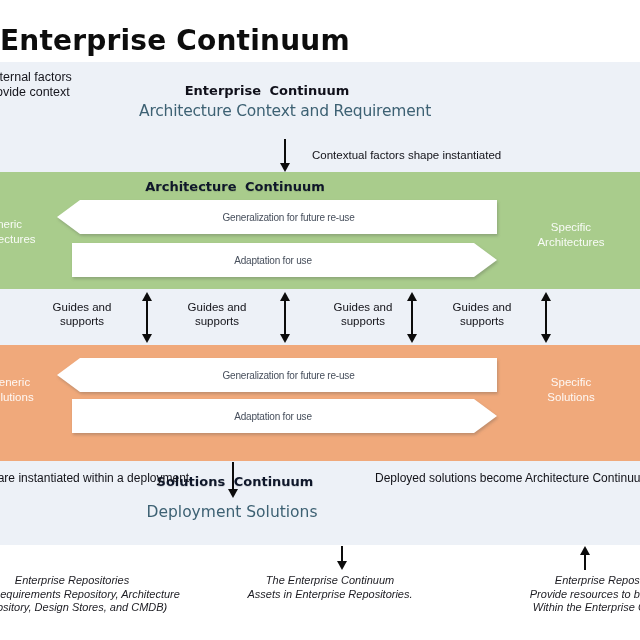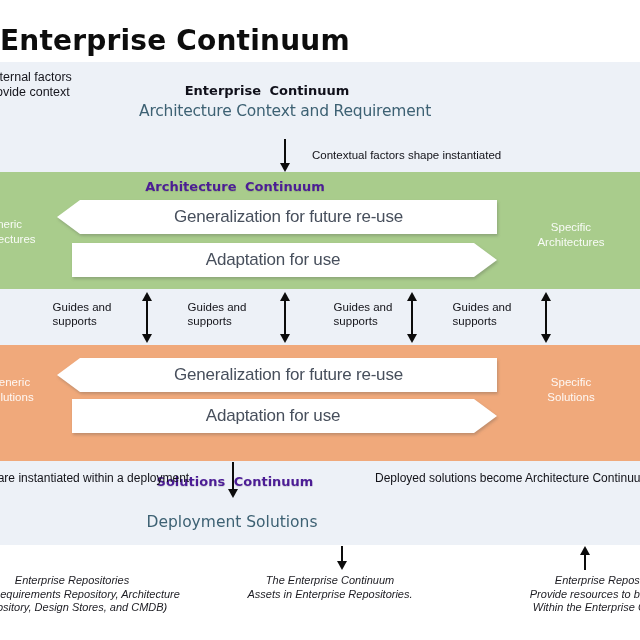--- a/index.html
+++ b/index.html
@@ -32,48 +32,48 @@
     font-family:"DejaVu Sans", sans-serif;font-weight:500;letter-spacing:-0.2px;
   }
   .arrow-note{left:312px;top:149px;font-size:11.5px;color:#121218;}
 
   
   .band{left:0;width:640px;}
   .band-arch{top:172px;height:117px;background:#a9cc8c;}
   .band-sol{top:345px;height:116px;background:#f0a97b;}
   .band-title{
     font-family:"DejaVu Sans", sans-serif;font-weight:bold;font-size:13px;
-    color:#4c1d95;word-spacing:4px;white-space:nowrap;text-shadow:0 1px 1px rgba(0,0,0,0.12);text-align:right;
+    color:#0f172a;word-spacing:4px;white-space:nowrap;text-shadow:0 1px 1px rgba(0,0,0,0.12);text-align:right;
   }
   .side-label{
     font-size:11.5px;line-height:15px;color:rgba(255,255,255,0.92);
     text-align:center;white-space:nowrap;
   }
 
   
   .blk{position:absolute;display:flex;height:34px;filter:drop-shadow(1px 2px 1.5px rgba(70,70,70,0.28));}
   .blk .bh-l{width:0;height:0;border-top:17px solid transparent;border-bottom:17px solid transparent;border-right:23px solid #ffffff;}
   .blk .bh-r{width:0;height:0;border-top:17px solid transparent;border-bottom:17px solid transparent;border-left:23px solid #ffffff;}
   .blk .bb{
     flex:1;background:#ffffff;margin:0 0;display:flex;align-items:center;justify-content:center;
-    font-size:17px;color:#474f5c;white-space:nowrap;letter-spacing:-0.2px;
+    font-size:10px;color:#474f5c;white-space:nowrap;letter-spacing:-0.2px;
   }
 
   
   .va{position:absolute;width:11px;display:flex;flex-direction:column;align-items:center;}
   .t-up{width:0;height:0;border-left:5px solid transparent;border-right:5px solid transparent;border-bottom:9px solid #0c0c0c;}
   .t-dn{width:0;height:0;border-left:5px solid transparent;border-right:5px solid transparent;border-top:9px solid #0c0c0c;}
   .ln{width:2px;flex:1;background:#0c0c0c;}
 
-  .guides-label{font-size:11.5px;line-height:14px;color:#121218;white-space:nowrap;top:300px;}
+  .guides-label{font-size:11.5px;line-height:14px;color:#121218;text-align:center;white-space:nowrap;top:300px;}
 
   .deploy-note{top:471px;font-size:12px;color:#121218;}
   .deploy-heading{
     left:232px;top:503px;font-size:15.5px;color:#3d6173;white-space:nowrap;
-    font-family:"DejaVu Sans", sans-serif;font-weight:500;margin-top:10px;
+    font-family:"DejaVu Sans", sans-serif;font-weight:500;
   }
 
   .footnote{
     top:574px;font-style:italic;font-size:11px;line-height:13.5px;
     color:#1c1c22;text-align:center;white-space:nowrap;
   }
 </style>
 </head>
 <body>
 

